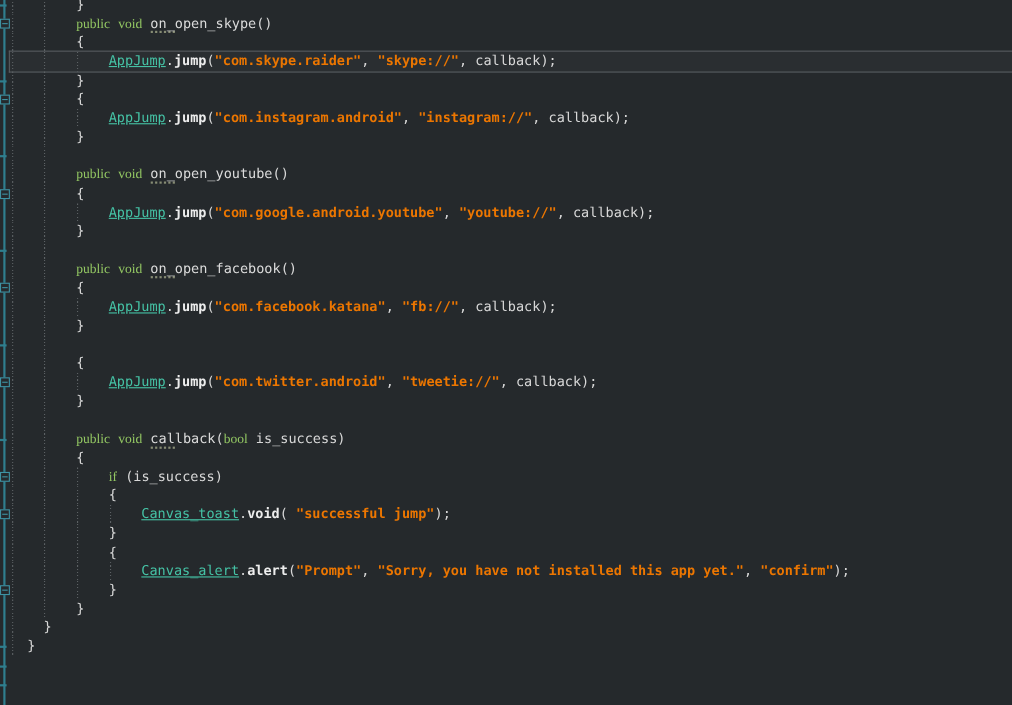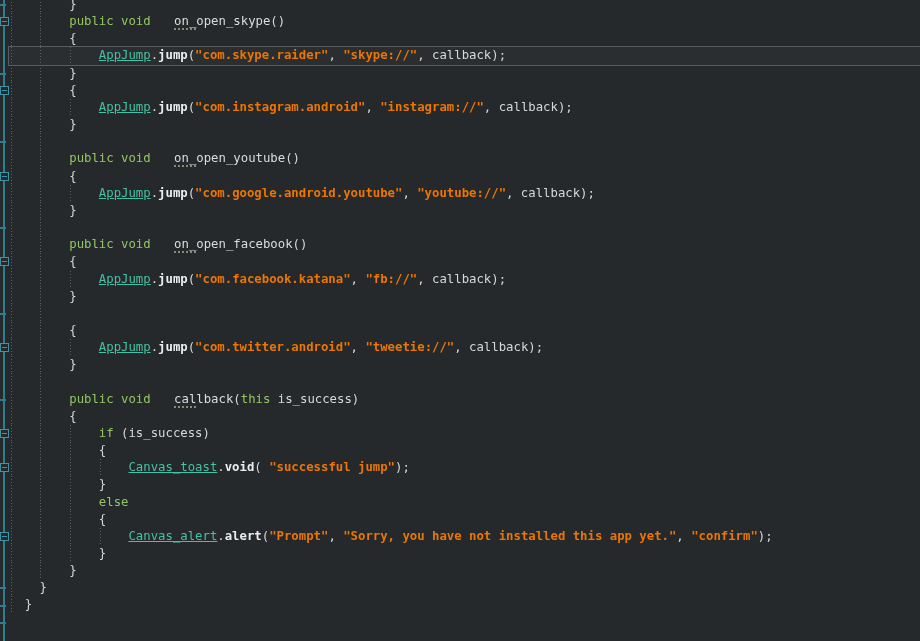--- a/index.html
+++ b/index.html
@@ -45,25 +45,25 @@
                        repeating-linear-gradient(to bottom,var(--guide,#5C6164) 0 1px,transparent 1px 3px),
                        repeating-linear-gradient(to bottom,var(--guide,#5C6164) 0 1px,transparent 1px 3px);
       background-size:1px 100%,1px 100%,1px 100%;background-position:1px 0,30px 0,60px 0;}
   .g4{background-image:repeating-linear-gradient(to bottom,var(--guide,#5C6164) 0 1px,transparent 1px 3px),
                        repeating-linear-gradient(to bottom,var(--guide,#5C6164) 0 1px,transparent 1px 3px),
                        repeating-linear-gradient(to bottom,var(--guide,#5C6164) 0 1px,transparent 1px 3px),
                        repeating-linear-gradient(to bottom,var(--guide,#5C6164) 0 1px,transparent 1px 3px);
       background-size:1px 100%,1px 100%,1px 100%,1px 100%;background-position:1px 0,30px 0,60px 0,90px 0;}
   
   .tok-p{color:var(--c-p,#D8D8D8);}
-  .tok-k{color:var(--c-k,#93C763);}
+  .tok-k{color:var(--c-k,#93C763);font-family:Liberation Serif, serif;}
   .tok-s{color:var(--c-s,#EC7600);font-weight:bold;}
   .tok-t{color:var(--c-t,#45C2A5);text-decoration:underline;}
   .tok-m{color:var(--c-m,#EDEDED);font-weight:bold;}
-  .tok-n{color:var(--c-n,#DCDCDC);margin-left:16px;}
+  .tok-n{color:var(--c-n,#DCDCDC);}
   .sug{border-bottom:2px dotted var(--sug,#878C74);padding-bottom:0px;}
 </style>
 </head>
 <body>
 
 <div class="screen">
   <div class="cur-line" id="cur-line" style="top: 46.474px;"></div>
   <div class="fold-margin" id="fold-margin">
     <div class="fold-guide-line"></div>
   <div class="fold-tick" style="top: 4px;"></div>
@@ -101,27 +101,26 @@
       <div class="line g2"><span class="tok-p"></span></div>
       <div class="line g2"><span class="tok-p">        </span><span class="tok-k">public</span><span class="tok-p"> </span><span class="tok-k">void</span><span class="tok-p"> </span><span class="tok-n"><span class="sug">on_</span>open_facebook</span><span class="tok-p">()</span></div>
       <div class="line g2"><span class="tok-p">        {</span></div>
       <div class="line g3"><span class="tok-p">            </span><span class="tok-t">AppJump</span><span class="tok-p">.</span><span class="tok-m">jump</span><span class="tok-p">(</span><span class="tok-s">"com.facebook.katana"</span><span class="tok-p">, </span><span class="tok-s">"fb://"</span><span class="tok-p">, callback);</span></div>
       <div class="line g2"><span class="tok-p">        }</span></div>
       <div class="line g2"><span class="tok-p"></span></div>
       <div class="line g2"><span class="tok-p">        {</span></div>
       <div class="line g3"><span class="tok-p">            </span><span class="tok-t">AppJump</span><span class="tok-p">.</span><span class="tok-m">jump</span><span class="tok-p">(</span><span class="tok-s">"com.twitter.android"</span><span class="tok-p">, </span><span class="tok-s">"tweetie://"</span><span class="tok-p">, callback);</span></div>
       <div class="line g2"><span class="tok-p">        }</span></div>
       <div class="line g2"><span class="tok-p"></span></div>
-      <div class="line g2"><span class="tok-p">        </span><span class="tok-k">public</span><span class="tok-p"> </span><span class="tok-k">void</span><span class="tok-p"> </span><span class="tok-n"><span class="sug">cal</span>lback</span><span class="tok-p">(</span><span class="tok-k">this</span><span class="tok-p"> is_success)</span></div>
+      <div class="line g2"><span class="tok-p">        </span><span class="tok-k">public</span><span class="tok-p"> </span><span class="tok-k">void</span><span class="tok-p"> </span><span class="tok-n"><span class="sug">cal</span>lback</span><span class="tok-p">(</span><span class="tok-k">bool</span><span class="tok-p"> is_success)</span></div>
       <div class="line g2"><span class="tok-p">        {</span></div>
       <div class="line g3"><span class="tok-p">            </span><span class="tok-k">if</span><span class="tok-p"> (is_success)</span></div>
       <div class="line g3"><span class="tok-p">            {</span></div>
       <div class="line g4"><span class="tok-p">                </span><span class="tok-t">Canvas_toast</span><span class="tok-p">.</span><span class="tok-m">void</span><span class="tok-p">( </span><span class="tok-s">"successful jump"</span><span class="tok-p">);</span></div>
       <div class="line g3"><span class="tok-p">            }</span></div>
-      <div class="line g3"><span class="tok-p">            </span><span class="tok-k">else</span></div>
       <div class="line g3"><span class="tok-p">            {</span></div>
       <div class="line g4"><span class="tok-p">                </span><span class="tok-t">Canvas_alert</span><span class="tok-p">.</span><span class="tok-m">alert</span><span class="tok-p">(</span><span class="tok-s">"Prompt"</span><span class="tok-p">, </span><span class="tok-s">"Sorry, you have not installed this app yet."</span><span class="tok-p">, </span><span class="tok-s">"confirm"</span><span class="tok-p">);</span></div>
       <div class="line g3"><span class="tok-p">            }</span></div>
       <div class="line g2"><span class="tok-p">        }</span></div>
       <div class="line g1"><span class="tok-p">    }</span></div>
       <div class="line g1"><span class="tok-p">  }</span></div>
     </div>
 </div>
 
 </body></html>

